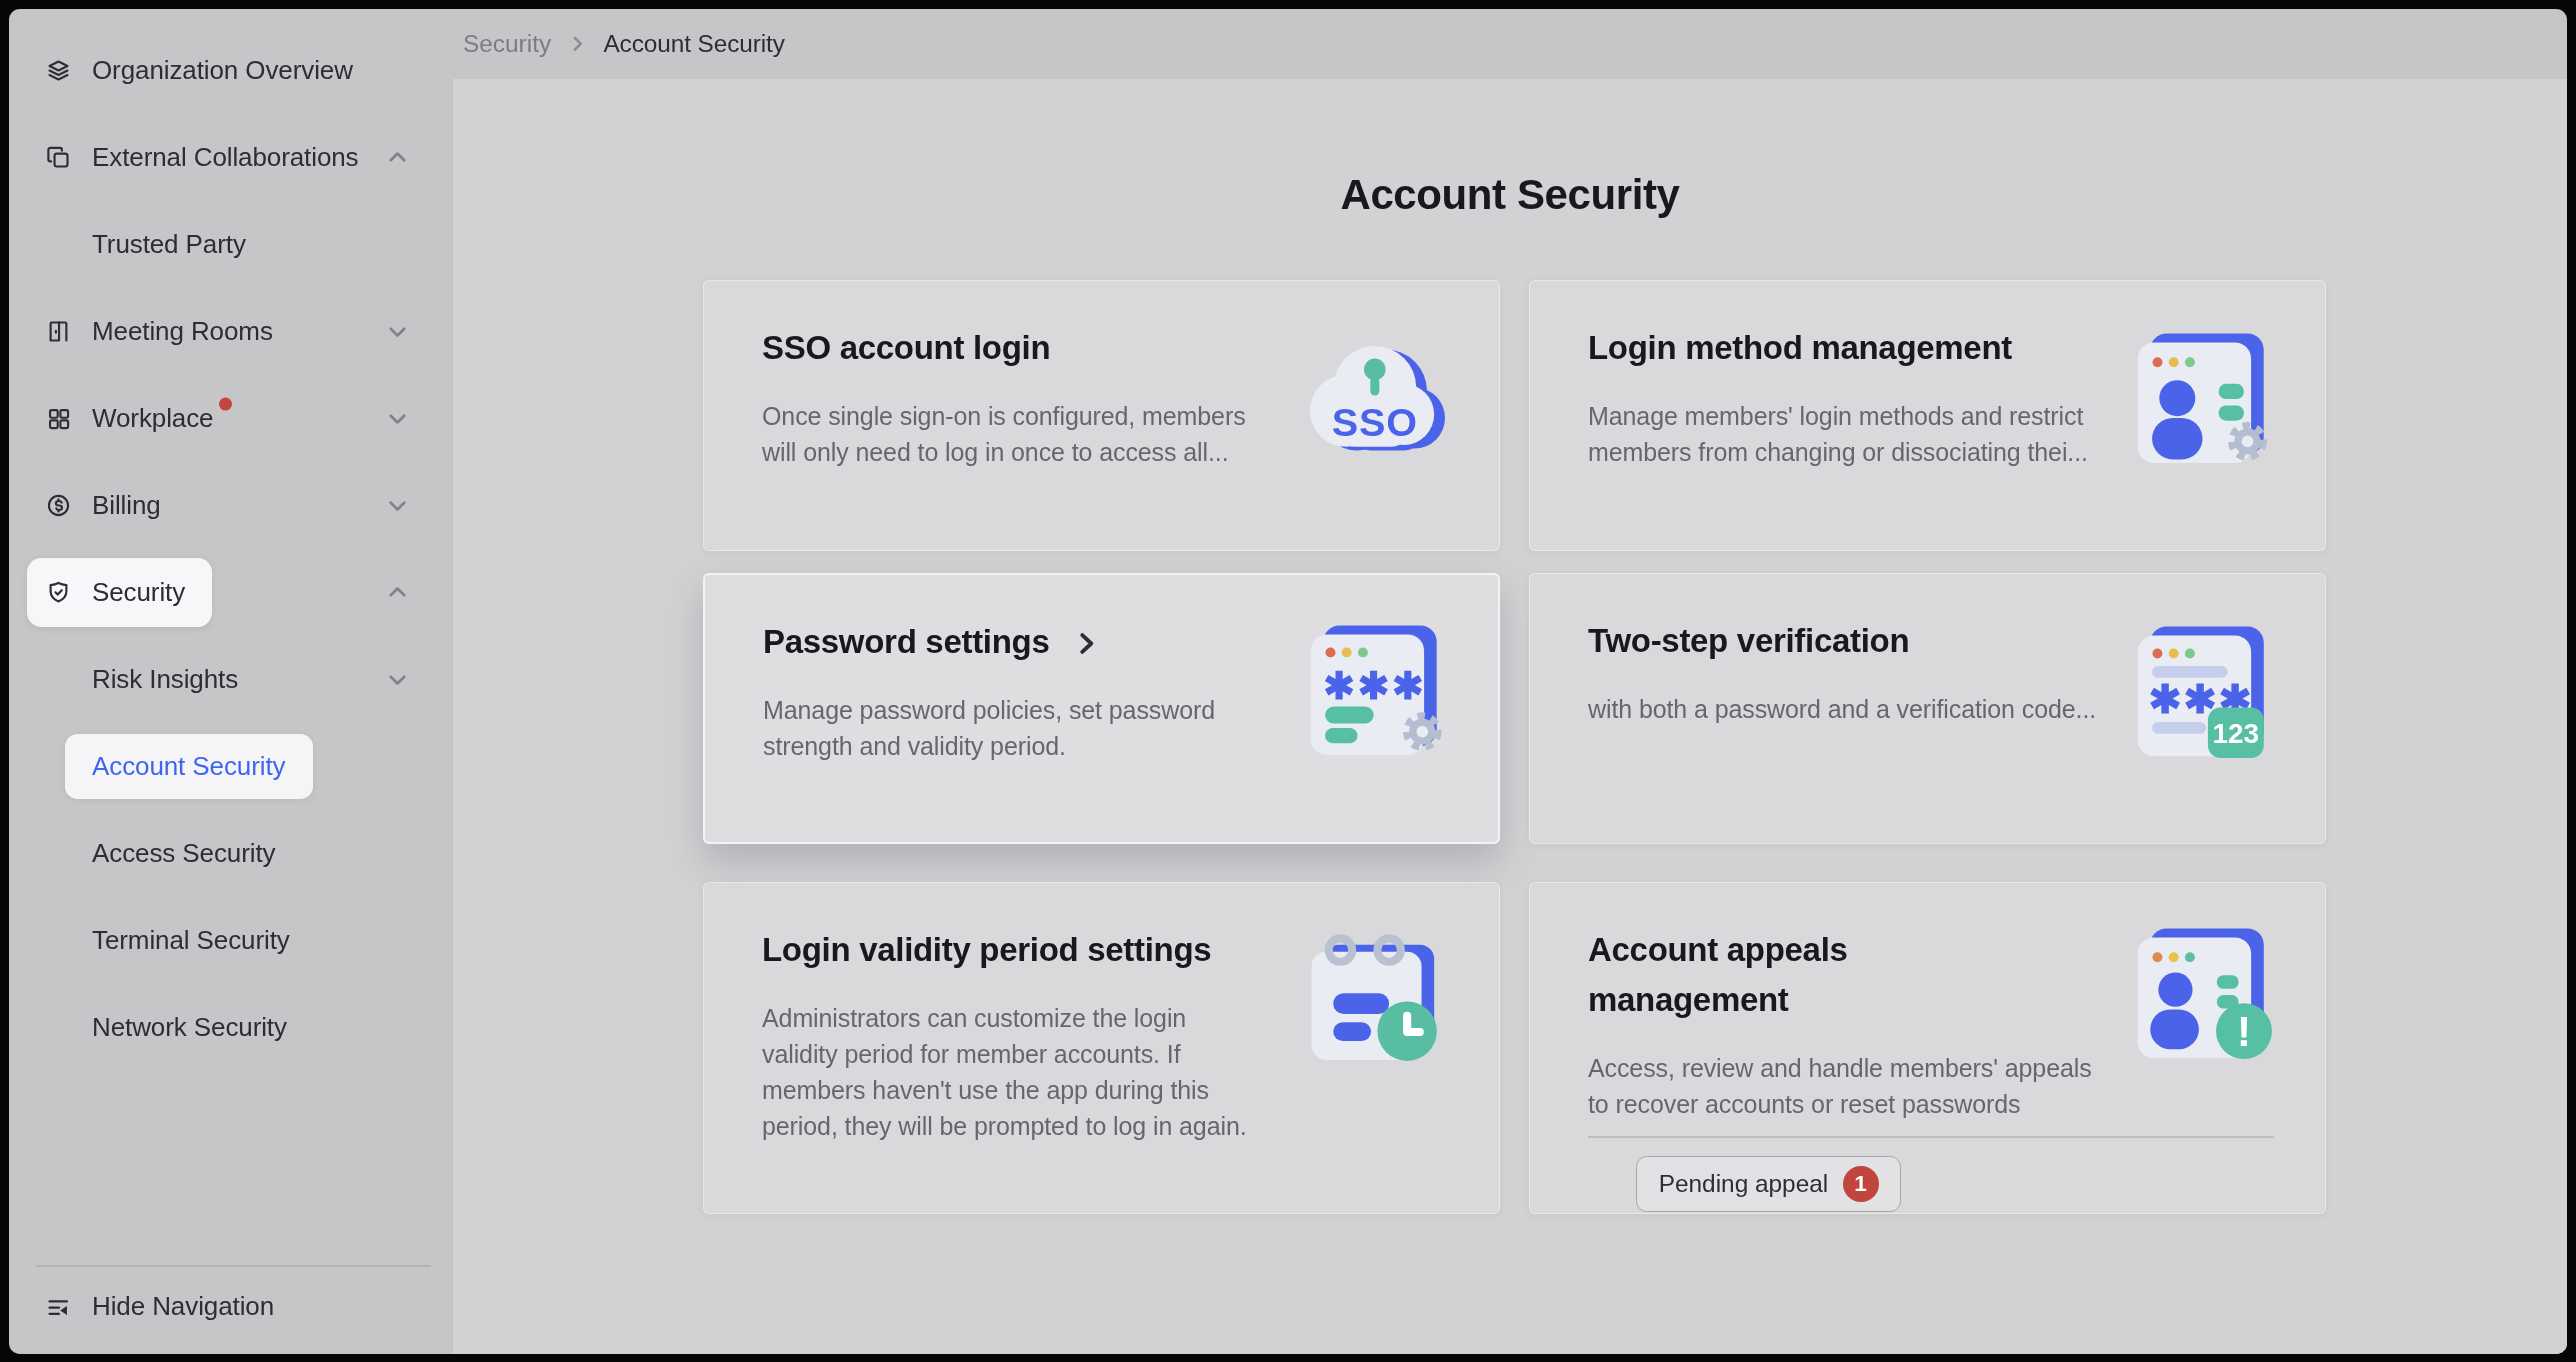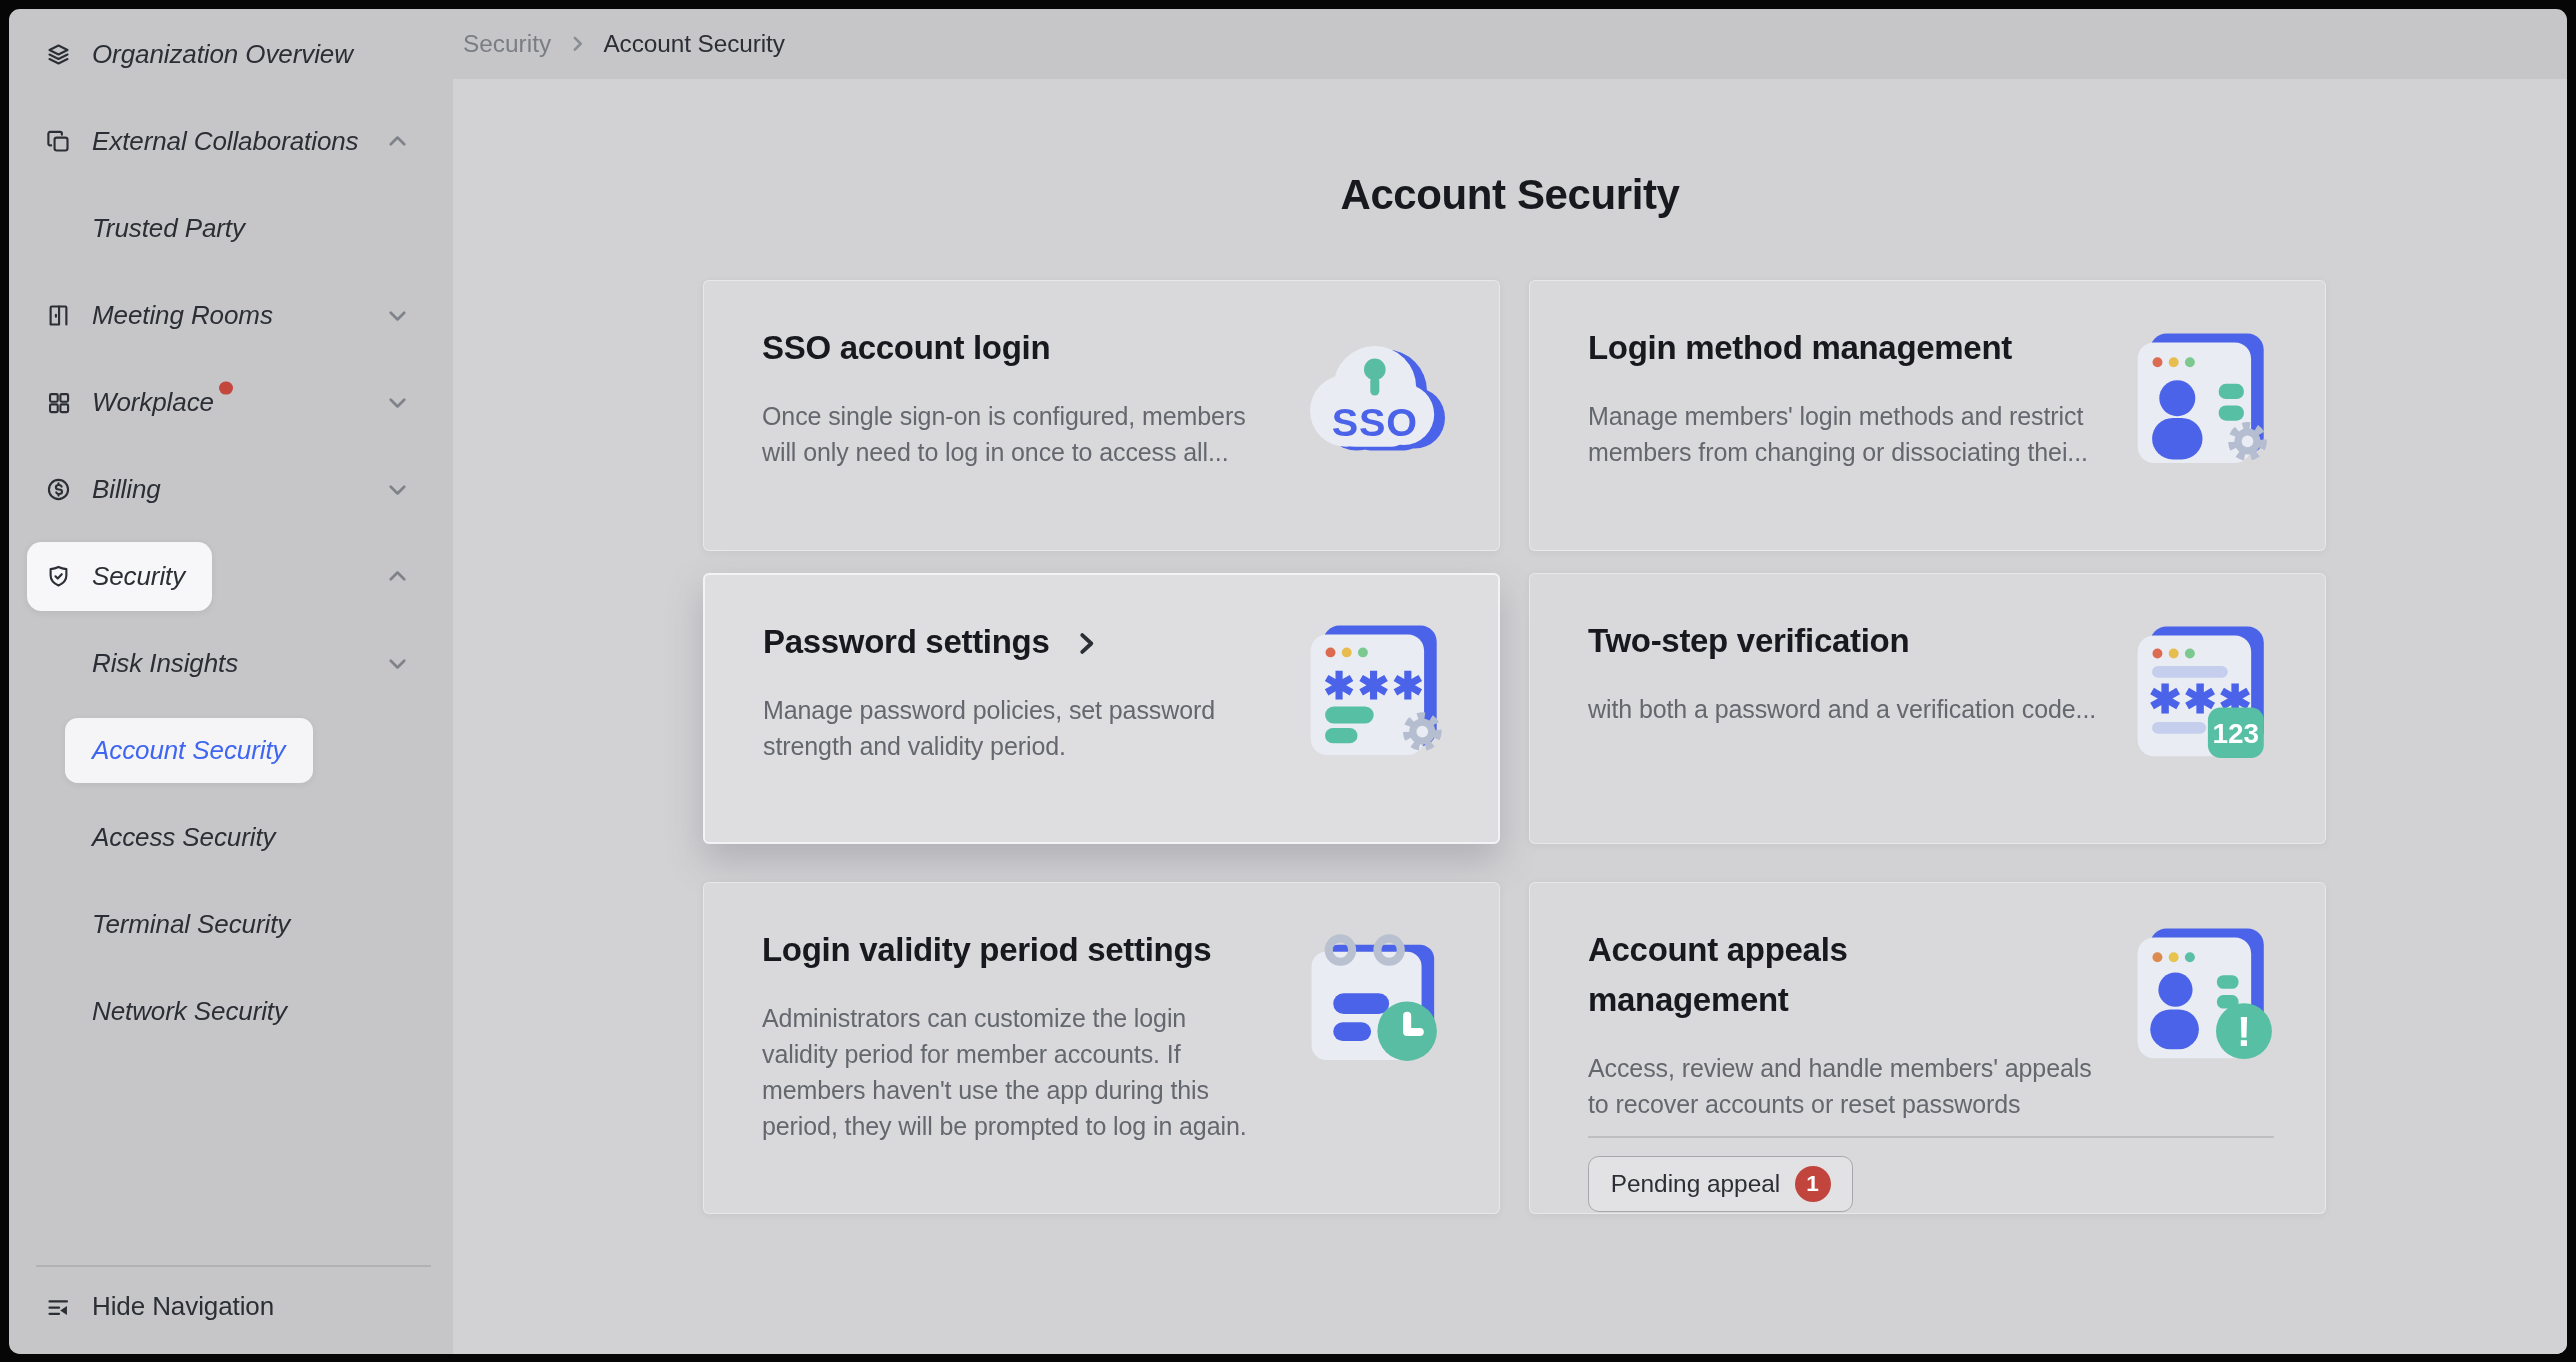--- a/index.html
+++ b/index.html
@@ -1,21 +1,21 @@
 <!DOCTYPE html>
 <html style="font-size:14.4px"><head>
 <meta charset="utf-8">
 <style>
   html,body{margin:0;padding:0;}
   body{width:2576px;height:1363px;background:#060606;position:relative;font-family:"Liberation Sans",sans-serif;-webkit-font-smoothing:antialiased;}
   .inner{position:absolute;left:9px;top:9px;width:2558px;height:1345px;border-radius:10.8px;background:#c6c6c8;overflow:hidden;}
 
   
   .sidebar{position:absolute;left:0;top:0;bottom:0;width:444px;}
-  .nav{padding-top:2px;font-style:italic;}
+  .nav{padding-top:18px;}
   .nav-row{height:87px;display:flex;align-items:center;padding-left:36px;position:relative;}
   .nav-row.sub{padding-left:83px;}
   .nav-label{font-size:26px;color:#2b2e35;margin-left:20px;letter-spacing:-0.1px;white-space:nowrap;}
   .nav-row.sub .nav-label{margin-left:0;}
   .icon24{width:27px;height:27px;flex:0 0 27px;stroke:#2b2e35;fill:none;stroke-width:1.9;stroke-linecap:round;stroke-linejoin:round;}
   .chev{position:absolute;right:42px;width:27px;height:27px;stroke:#7f8288;fill:none;stroke-width:2.4;stroke-linecap:round;stroke-linejoin:round;}
   .nav-row.sec{padding-left:18px;}
   .pill{display:flex;align-items:center;height:69px;background:#f7f7f9;border-radius:14.4px;padding:0 27px 0 18px;box-shadow:0 1.8px 7.2px rgba(0,0,0,0.07);}
   .nav-row.acct{padding-left:56px;}
   .pill2{display:flex;align-items:center;height:65px;background:#f5f5f7;border-radius:12.6px;padding:0 27px;box-shadow:0 1.8px 7.2px rgba(0,0,0,0.06);}
@@ -42,21 +42,21 @@
   .card.tall{height:332px;}
   .card.hl{background:#dedee0;border:2.7px solid #f3f3f5;box-shadow:0 16.2px 36px rgba(100,100,112,0.30);}
   .card-title{font-size:33px;font-weight:600;color:#17191e;letter-spacing:-0.3px;line-height:50px;display:flex;align-items:center;gap:20px;}
   .card-title .tlines span{display:block;white-space:nowrap;}
   .title-chev{width:31px;height:31px;stroke:#2b2e35;fill:none;stroke-width:3;stroke-linecap:round;stroke-linejoin:round;margin-top:3.6px;}
   .card-desc{margin-top:25px;font-size:25px;color:#64676e;line-height:36px;letter-spacing:-0.1px;}
   .card-desc span{display:block;white-space:nowrap;}
   .card-icon{position:absolute;top:47px;right:45px;}
   .card.tall .card-icon{top:40px;}
   .c6-div{margin-top:14.4px;height:1.8px;background:#bfbfc2;}
-  .appeal-btn{margin-top:18px;display:inline-flex;align-items:center;gap:14.4px;height:56px;padding:0 21.7px;border:1.8px solid #a7a7ab;border-radius:10.8px;background:rgba(255,255,255,0.25);font-size:24.4px;color:#2b2e35;box-sizing:border-box;}
+  .appeal-btn{margin-top:18px;display:inline-flex;align-items:center;gap:14.4px;height:56px;padding:0 21.7px;border:1.8px solid #a7a7ab;border-radius:10.8px;background:rgba(255,255,255,0.25);font-size:24.4px;color:#2b2e35;box-sizing:border-box;margin-left:48px;}
   .appeal-badge{width:36px;height:36px;border-radius:50%;background:#c2453d;color:#fff;font-size:22.6px;font-weight:700;display:flex;align-items:center;justify-content:center;}
   .svgtxt{font-family:"Liberation Sans",sans-serif;}
 </style>
 </head>
 <body>
 
 <div class="inner">
 
   <div class="sidebar">
     <div class="nav">

